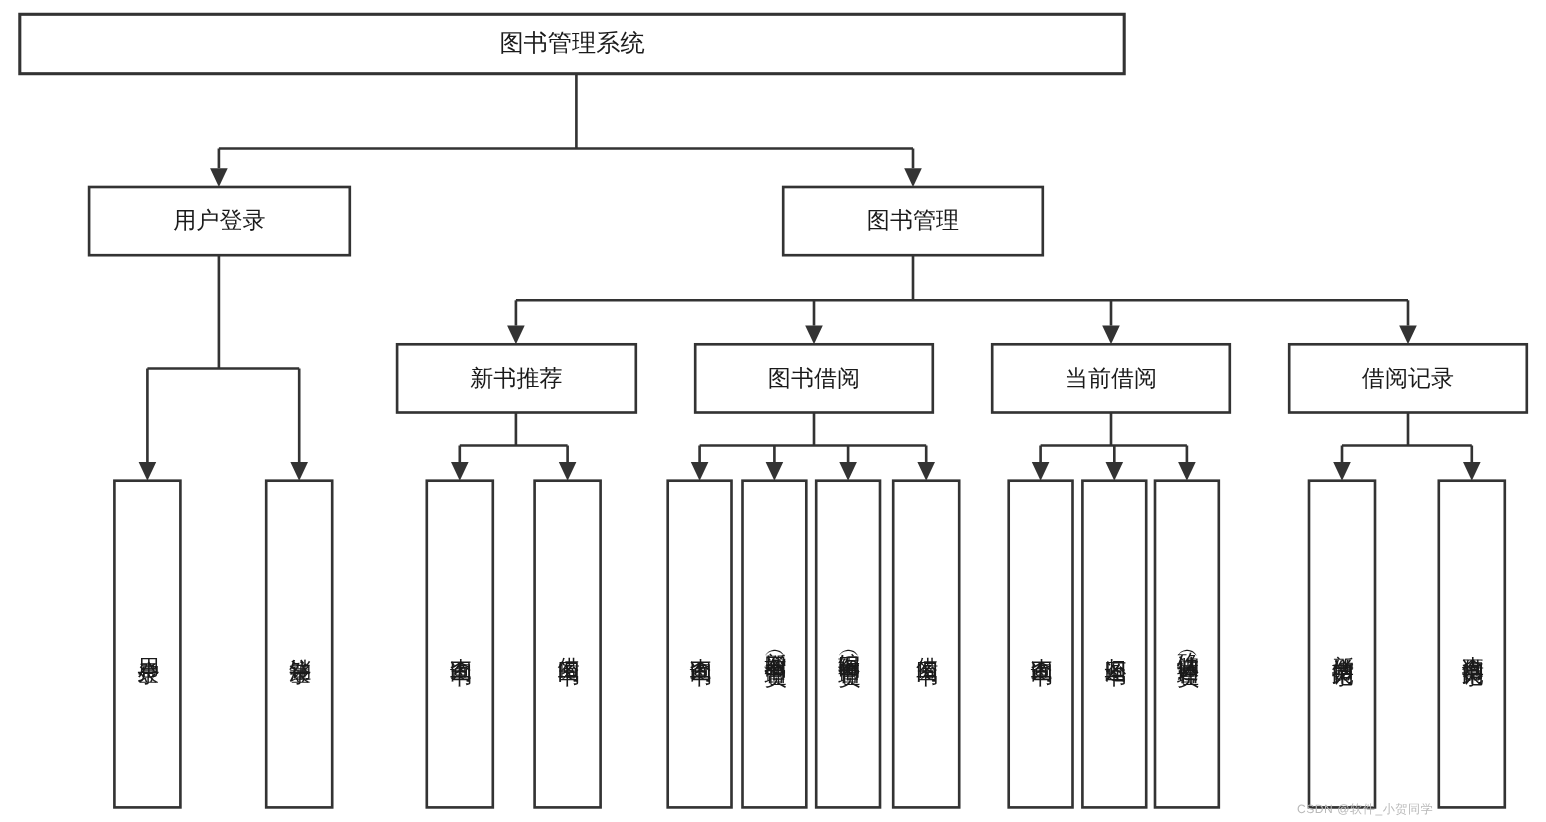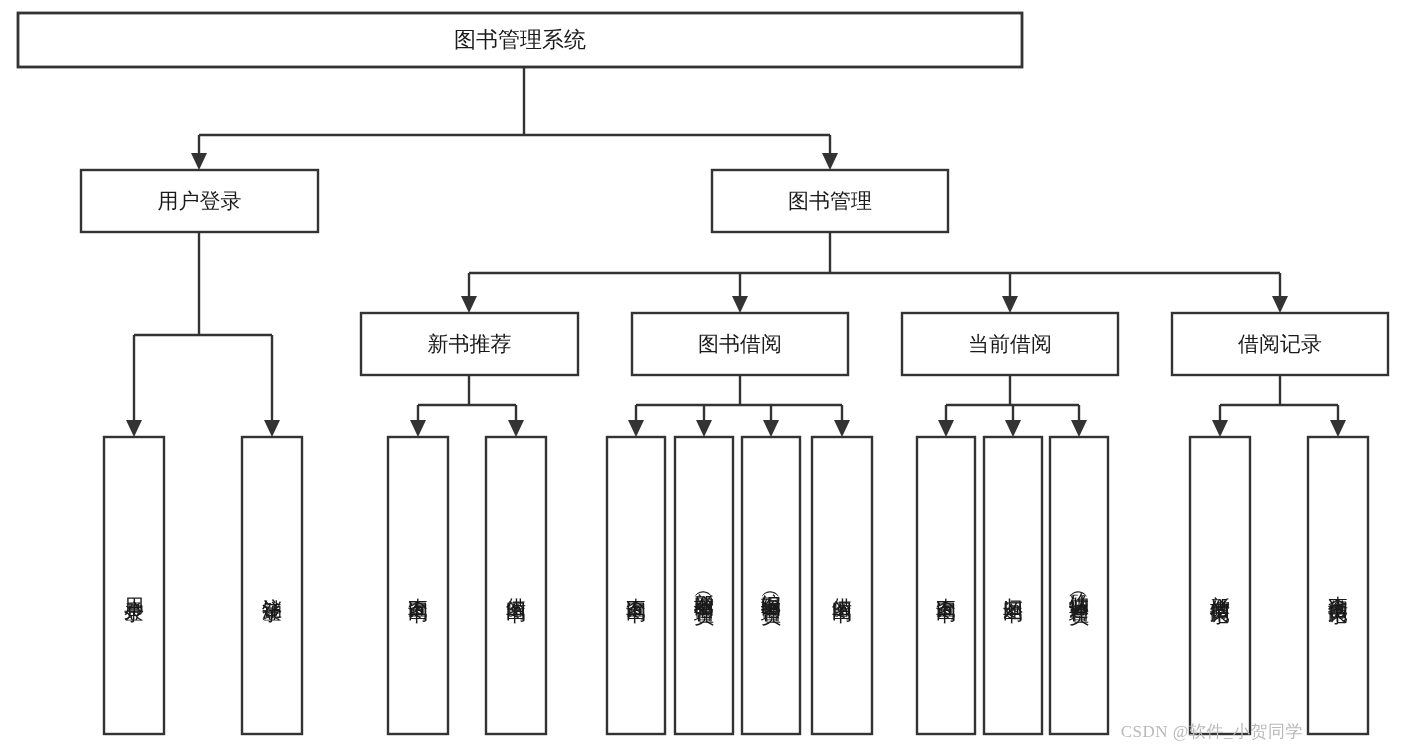--- a/index.html
+++ b/index.html
@@ -68,22 +68,22 @@
     align-items: center;
     justify-content: center;
     text-align: center;
     white-space: nowrap;
     pointer-events: none;
   }
   .watermark {
     position: absolute;
     right: 8px;
     bottom: 4px;
-    font-family: Liberation Serif, serif;
-    font-size: 17px;
+    font-family: Liberation Sans, sans-serif;
+    font-size: 11px;
     color: #b9b9b9;
     white-space: nowrap;
     letter-spacing: 0.5px;
   }
 </style>
 </head>
 <body>
 
 <div id="diagram-root">
   <svg id="diagram-canvas" viewBox="0 0 1405 747">

